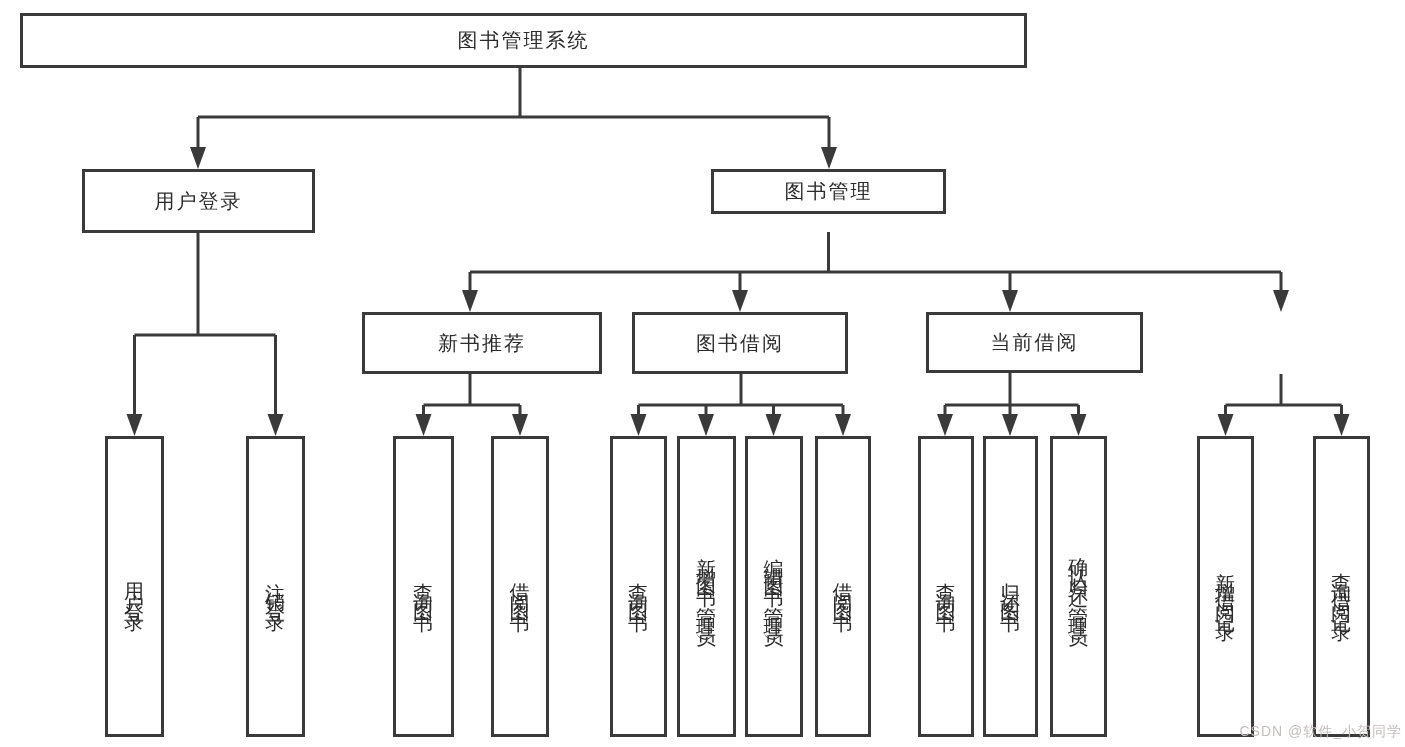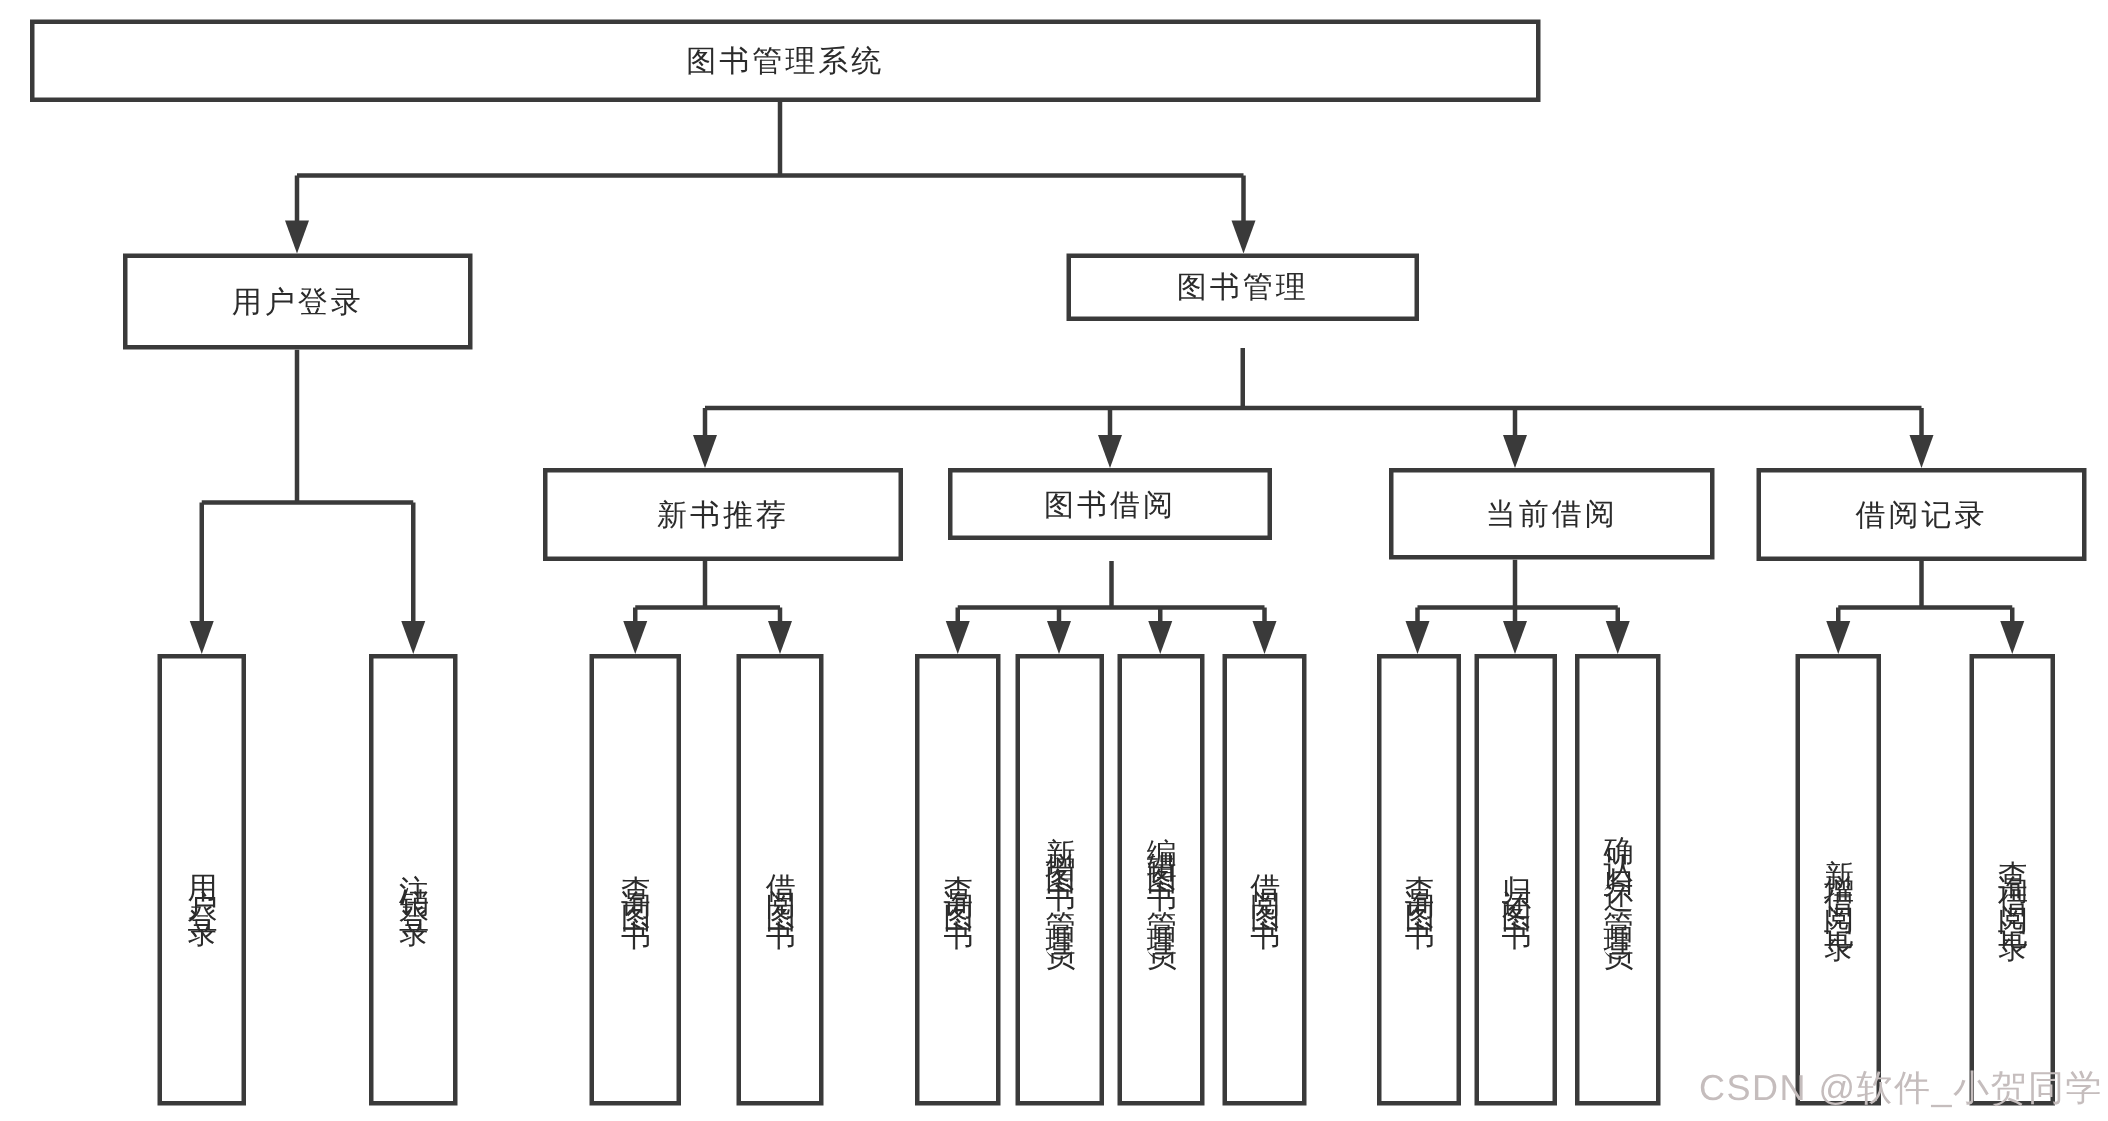--- a/index.html
+++ b/index.html
@@ -36,21 +36,21 @@
     line-height:1;
     font-size:20px;
   }
   svg.connectors{position:absolute;left:0;top:0;}
   svg.connectors path{stroke:var(--line);stroke-width:3;fill:none;}
   svg.connectors polygon{fill:var(--line);stroke:none;}
   .watermark{
     position:absolute;
     right:3px;
     bottom:6px;
-    font-size:24px;
+    font-size:14px;
     color:var(--wm);
     letter-spacing:1px;
   }
 </style>
 </head>
 <body>
 
 <div class="canvas">
 
   <svg class="connectors" width="1405" height="747" viewBox="0 0 1405 747" aria-hidden="true">
@@ -122,28 +122,25 @@
   <div class="node" style="left:82px;top:169px;width:233px;height:64px;">
     <span>用户登录</span>
   </div>
   <div class="node" style="left:711px;top:169px;width:235px;height:45px;">
     <span>图书管理</span>
   </div>
 
   <div class="node" style="left:362px;top:312px;width:240px;height:62px;">
     <span>新书推荐</span>
   </div>
-  <div class="node" style="left:632px;top:312px;width:216px;height:48px;">
+  <div class="node" style="left:632px;top:312px;width:216px;height:62px;">
     <span>图书借阅</span>
   </div>
   <div class="node" style="left:926px;top:312px;width:217px;height:61px;">
     <span>当前借阅</span>
-  </div>
-  <div class="node" style="left:1171px;top:312px;width:220px;height:62px;">
-    <span>借阅记录</span>
   </div>
 
   <div class="node leaf" style="left:105px;top:436px;width:59px;height:301px;">
     <span>用户登录</span>
   </div>
   <div class="node leaf" style="left:246px;top:436px;width:59px;height:301px;">
     <span>注销登录</span>
   </div>
 
   <div class="node leaf" style="left:393px;top:436px;width:61px;height:301px;">

